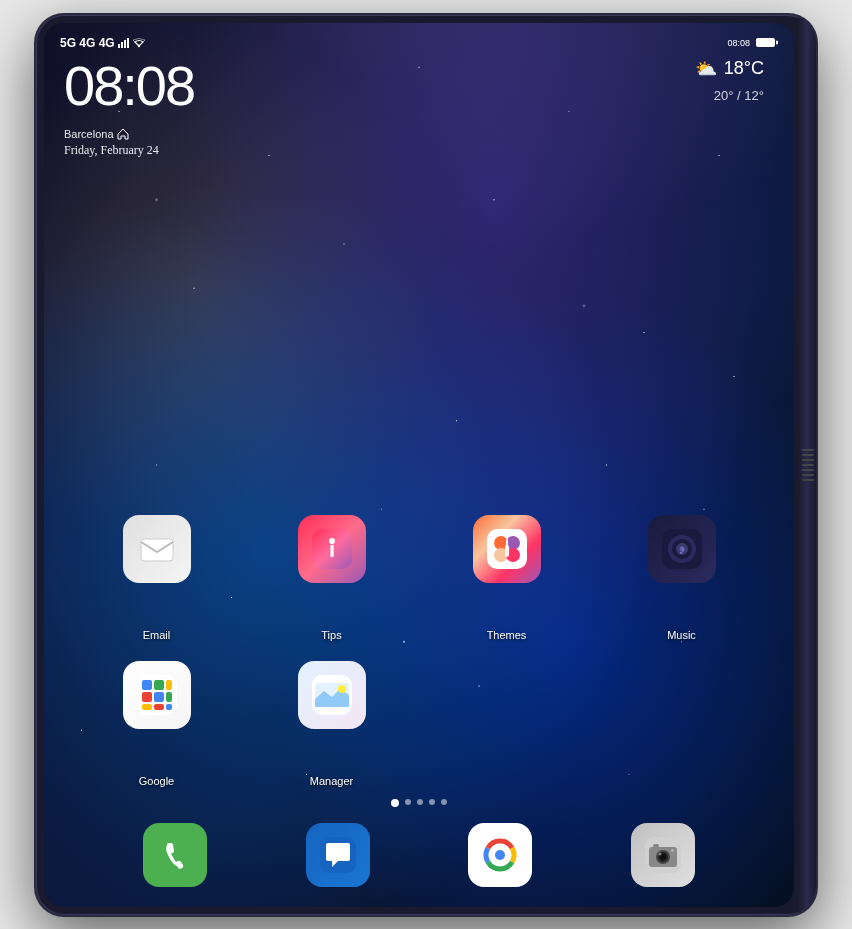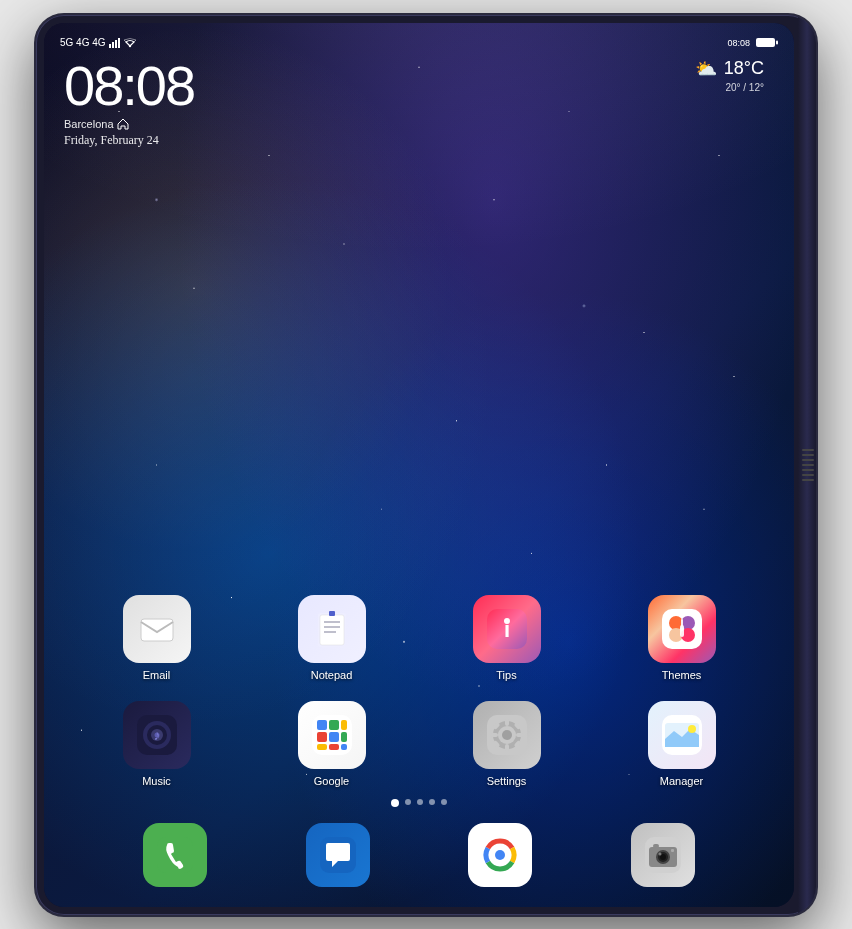--- a/index.html
+++ b/index.html
@@ -139,23 +139,23 @@
       z-index: 10;
     }
 
     .status-icons {
       display: flex;
       align-items: center;
       gap: 3px;
     }
 
     .status-text-small {
-      font-size: 10px;
+      font-size: 12px;
       color: white;
-      font-weight: 400;
+      font-weight: 700;
     }
 
     .status-right {
       display: flex;
       align-items: center;
       gap: 6px;
     }
 
     .status-time-right {
       font-size: 9px;
@@ -175,21 +175,21 @@
       font-size: 56px;
       font-weight: 200;
       color: white;
       line-height: 1;
       letter-spacing: -2px;
     }
 
     .clock-location {
       font-size: 11px;
       color: rgba(255,255,255,0.9);
-      margin-top: 4px;
+      margin-top: 14px;
       display: flex;
       align-items: center;
       gap: 3px;
     }
 
     .clock-date {
       font-size: 12px;
       color: rgba(255,255,255,0.9);
       margin-top: 3px;
       font-family: Liberation Serif, serif;
@@ -208,23 +208,23 @@
       font-size: 18px;
       color: white;
       font-weight: 300;
       display: flex;
       align-items: center;
       gap: 6px;
       justify-content: flex-end;
     }
 
     .weather-range {
-      font-size: 10px;
+      font-size: 13px;
       color: rgba(255,255,255,0.8);
-      margin-top: 2px;
+      margin-top: 8px;
     }
 
     
     .app-grid {
       position: absolute;
       bottom: 120px;
       left: 0;
       right: 0;
       padding: 0 30px;
       display: grid;
@@ -251,20 +251,21 @@
       font-size: 30px;
       position: relative;
       overflow: hidden;
     }
 
     .app-label {
       font-size: 11px;
       color: white;
       text-align: center;
       text-shadow: 0 1px 3px rgba(0,0,0,0.8);
+      margin-top: 40px;
     }
 
     
     .icon-email {
       background: linear-gradient(135deg, #e0e0e0, #f5f5f5);
     }
 
     .icon-notepad {
       background: linear-gradient(135deg, #e8e8ff, #f0f0ff);
     }
@@ -459,33 +460,20 @@
           <div class="app-icon icon-email">
             <svg class="svg-icon" viewBox="0 0 40 40">
               <rect x="4" y="10" width="32" height="22" rx="3" fill="#e8e8e8"></rect>
               <rect x="4" y="10" width="32" height="22" rx="3" fill="white" stroke="#ccc" stroke-width="1"></rect>
               <path d="M4 13 L20 23 L36 13" fill="none" stroke="#bbb" stroke-width="2"></path>
             </svg>
           </div>
           <span class="app-label">Email</span>
         </div>
 
-        <div class="app-item">
-          <div class="app-icon icon-notepad">
-            <svg class="svg-icon" viewBox="0 0 40 40">
-              <rect x="6" y="4" width="28" height="34" rx="3" fill="#eeeeff"></rect>
-              <rect x="8" y="6" width="24" height="30" rx="2" fill="white" stroke="#ddd" stroke-width="0.5"></rect>
-              <line x1="12" y1="13" x2="28" y2="13" stroke="#aab" stroke-width="1.5"></line>
-              <line x1="12" y1="18" x2="28" y2="18" stroke="#aab" stroke-width="1.5"></line>
-              <line x1="12" y1="23" x2="24" y2="23" stroke="#aab" stroke-width="1.5"></line>
-              <rect x="17" y="2" width="6" height="5" rx="1" fill="#5060cc"></rect>
-            </svg>
-          </div>
-          <span class="app-label">Notepad</span>
-        </div>
 
         <div class="app-item">
           <div class="app-icon icon-tips">
             <svg class="svg-icon" viewBox="0 0 40 40">
               <defs>
                 <linearGradient id="tipsGrad" x1="0%" y1="0%" x2="100%" y2="100%">
                   <stop offset="0%" style="stop-color:#ff2d55"></stop>
                   <stop offset="50%" style="stop-color:#ff6b9d"></stop>
                   <stop offset="100%" style="stop-color:#9b59b6"></stop>
                 </linearGradient>
@@ -553,40 +541,20 @@
               <rect x="29" y="17" width="6" height="10" rx="2" fill="#34A853"></rect>
               <rect x="5" y="29" width="10" height="6" rx="2" fill="#FBBC05"></rect>
               <rect x="17" y="29" width="10" height="6" rx="2" fill="#EA4335"></rect>
               <rect x="29" y="29" width="6" height="6" rx="2" fill="#4285F4"></rect>
             </svg>
           </div>
           <span class="app-label">Google</span>
         </div>
 
 
-        <div class="app-item">
-          <div class="app-icon icon-settings">
-            <svg class="svg-icon" viewBox="0 0 40 40">
-              <rect width="40" height="40" rx="10" fill="#c8c8c8"></rect>
-              <circle cx="20" cy="20" r="14" fill="#b0b0b0"></circle>
-              <circle cx="20" cy="20" r="9" fill="#c8c8c8"></circle>
-              <circle cx="20" cy="20" r="5" fill="#a0a0a0"></circle>
-
-              <rect x="18" y="4" width="4" height="7" rx="2" fill="#c8c8c8"></rect>
-              <rect x="18" y="29" width="4" height="7" rx="2" fill="#c8c8c8"></rect>
-              <rect x="4" y="18" width="7" height="4" rx="2" fill="#c8c8c8"></rect>
-              <rect x="29" y="18" width="7" height="4" rx="2" fill="#c8c8c8"></rect>
-              <rect x="7.5" y="7.5" width="4" height="7" rx="2" fill="#c8c8c8" transform="rotate(45 9.5 11)"></rect>
-              <rect x="28.5" y="7.5" width="4" height="7" rx="2" fill="#c8c8c8" transform="rotate(-45 30.5 11)"></rect>
-              <rect x="7.5" y="25.5" width="4" height="7" rx="2" fill="#c8c8c8" transform="rotate(-45 9.5 29)"></rect>
-              <rect x="28.5" y="25.5" width="4" height="7" rx="2" fill="#c8c8c8" transform="rotate(45 30.5 29)"></rect>
-            </svg>
-          </div>
-          <span class="app-label">Settings</span>
-        </div>
 
         <div class="app-item">
           <div class="app-icon icon-gallery">
             <svg class="svg-icon" viewBox="0 0 40 40">
               <rect width="40" height="40" rx="10" fill="white"></rect>
 
               <rect x="3" y="8" width="34" height="24" rx="3" fill="#e3f2fd"></rect>
               <path d="M3 24 L12 16 L20 22 L28 14 L37 20 L37 32 L3 32 Z" fill="#90caf9"></path>
               <circle cx="30" cy="14" r="4" fill="#ffeb3b"></circle>
               <rect x="3" y="29" width="34" height="3" rx="0" fill="#90caf9"></rect>

